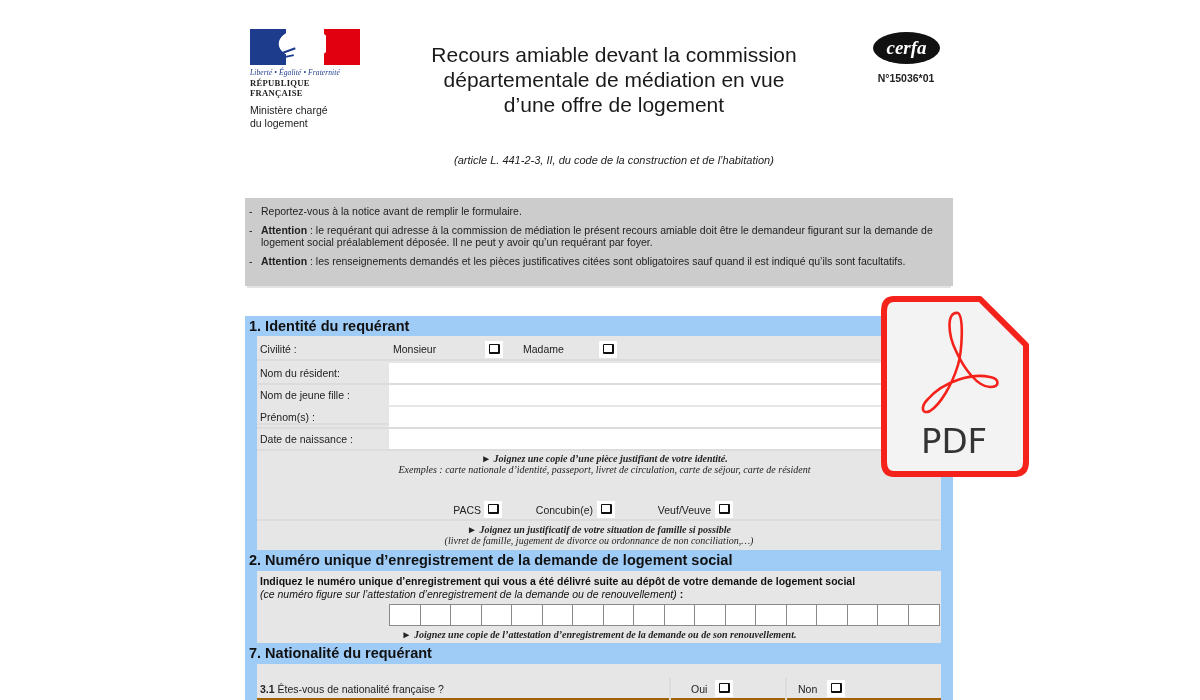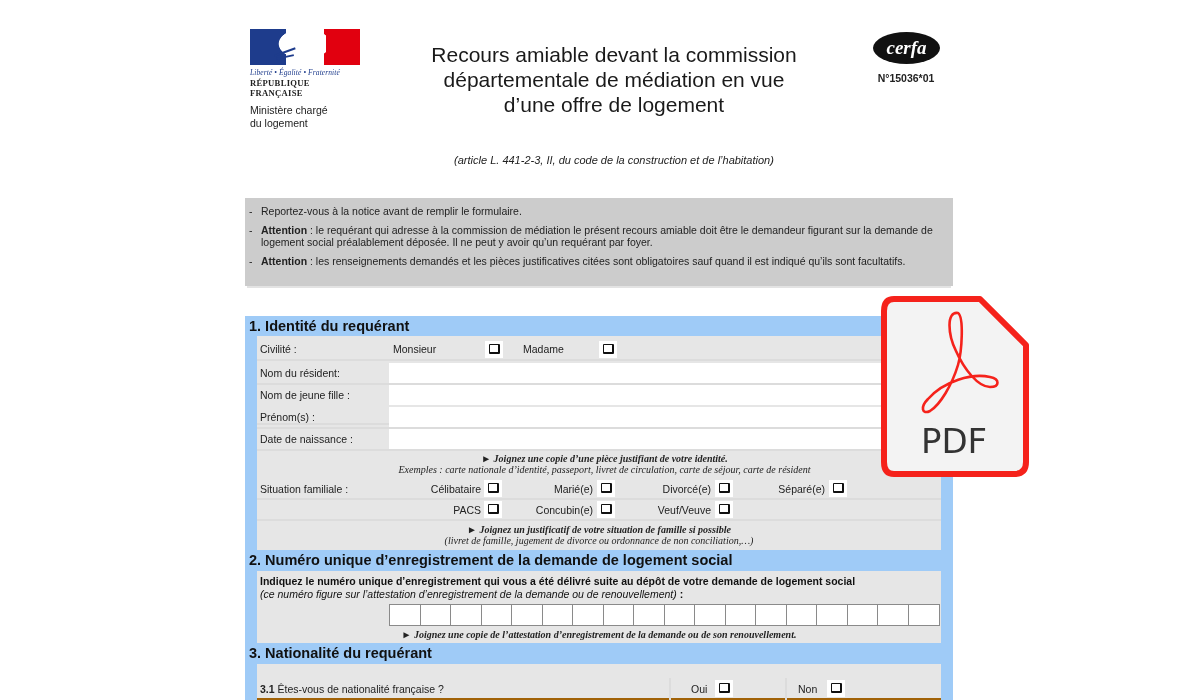--- a/index.html
+++ b/index.html
@@ -136,31 +136,20 @@
     <div class="row" style="top:93px; height:22px; line-height:20px;">
       <span class="lbl">Date  de naissance :</span>
       <div class="field" style="top:0; height:20px;"></div>
     </div>
 
     <div class="abs serif-note" style="top:117px; line-height:11px;padding-left:11px;">
       <b>► Joignez une copie d’une pièce  justifiant de votre identité.</b><br>
       <span>Exemples : carte nationale  d’identité, passeport, livret de circulation, carte de séjour, carte de résident</span>
     </div>
 
-    <div class="row" style="top:143px; height:21px; line-height:20px;">
-      <span class="lbl">Situation  familiale :</span>
-      <span class="abs" style="left:164px; width:60px; text-align:right;">Célibataire</span>
-      <span class="cb abs" style="left:227px; top:1px;"></span>
-      <span class="abs" style="left:276px; width:60px; text-align:right;">Marié(e)</span>
-      <span class="cb abs" style="left:340px; top:1px;"></span>
-      <span class="abs" style="left:390px; width:64px; text-align:right;">Divorcé(e)</span>
-      <span class="cb abs" style="left:458px; top:1px;"></span>
-      <span class="abs" style="left:500px; width:68px; text-align:right;">Séparé(e)</span>
-      <span class="cb abs" style="left:572px; top:1px;"></span>
-    </div>
 
     <div class="row" style="top:164px; height:21px; line-height:20px;">
       <span class="abs" style="left:164px; width:60px; text-align:right;">PACS</span>
       <span class="cb abs" style="left:227px; top:1px;"></span>
       <span class="abs" style="left:256px; width:80px; text-align:right;">Concubin(e)</span>
       <span class="cb abs" style="left:340px; top:1px;"></span>
       <span class="abs" style="left:374px; width:80px; text-align:right;">Veuf/Veuve</span>
       <span class="cb abs" style="left:458px; top:1px;"></span>
     </div>
 
@@ -196,21 +185,21 @@
         <div class="reg-box"></div>
         <div class="reg-box"></div>
         <div class="reg-box"></div>
       </div>
     </div>
     <div class="abs serif-note" style="top:58px; line-height:11px;">
       <b>► Joignez une copie de l’attestation d’enregistrement de la demande ou de son renouvellement.</b>
     </div>
   </div>
 
-  <div class="sec-head" style="top:327px;">3. Nationalité du requérant</div>
+  <div class="sec-head" style="top:327px;">7. Nationalité du requérant</div>
   <div class="panel" style="top:348px; height:60px;">
     <div class="row" style="top:14px; height:24px; line-height:22px; border-bottom:4px solid #a16207;padding-left:44px;">
       <span class="lbl"><b>3.1</b><span> Êtes-vous de nationalité française ?</span></span>
       <span class="abs" style="left:412px; top:0; width:2px; height:22px; background:#dcdcdc;"></span>
       <span class="abs" style="left:434px;">Oui</span>
       <span class="cb abs" style="left:458px; top:2px;"></span>
       <span class="abs" style="left:528px; top:0; width:2px; height:22px; background:#dcdcdc;"></span>
       <span class="abs" style="left:541px;">Non</span>
       <span class="cb abs" style="left:570px; top:2px;"></span>
     </div>

